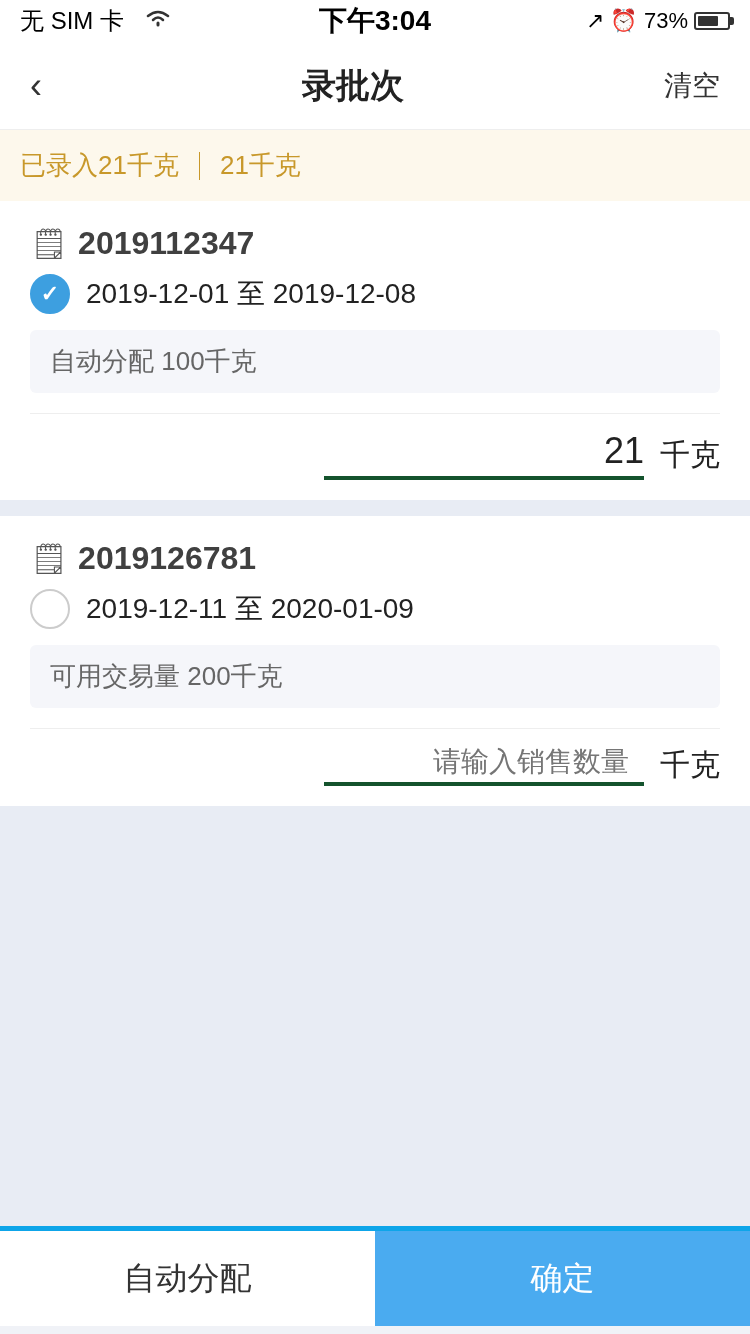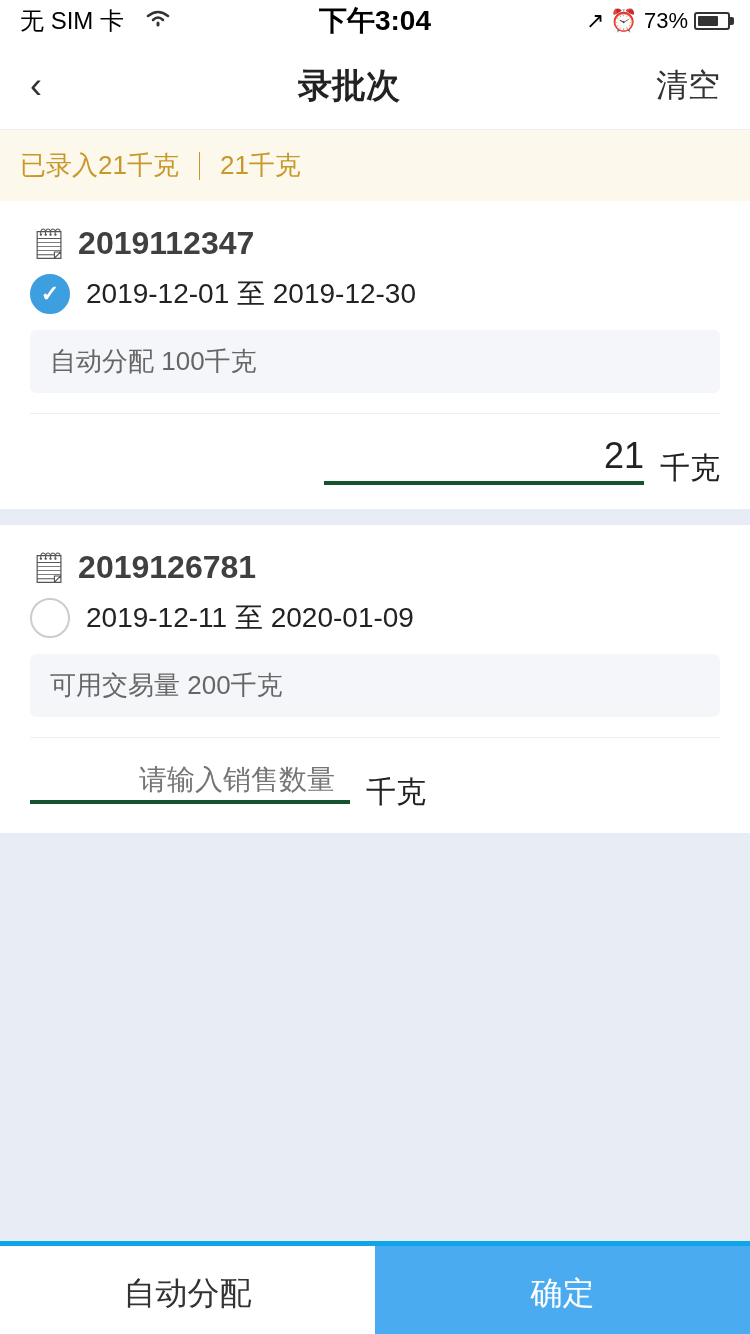--- a/index.html
+++ b/index.html
@@ -84,21 +84,21 @@
       font-size: 36px;
       color: #333;
       cursor: pointer;
     }
     .nav-title {
       font-size: 34px;
       font-weight: 600;
       color: #222;
     }
     .nav-clear {
-      font-size: 32px;
+      font-size: 28px;
       color: #333;
       cursor: pointer;
     }
 
     
     .summary-banner {
       background: #fdf8ec;
       padding: 18px 20px;
       display: flex;
       align-items: center;
@@ -182,21 +182,21 @@
       padding: 14px 20px;
       font-size: 26px;
       color: #666;
       margin-bottom: 20px;
     }
 
     
     .batch-input-row {
       display: flex;
       align-items: center;
-      justify-content: flex-start;
+      justify-content: flex-end;
       padding: 16px 0 0 0;
       border-top: 1px solid #eee;
       gap: 16px;
       padding-bottom: 20px;
     }
     .batch-input-row.filled {
       justify-content: flex-end;
     }
     .qty-value {
       font-size: 36px;
@@ -209,21 +209,20 @@
       font-size: 28px;
       color: #bbb;
       text-align: right;
       flex: 1;
       background: transparent;
     }
     .qty-unit {
       font-size: 30px;
       color: #222;
       font-weight: 400;
-      margin-top: 18px;
     }
 
     .input-underline {
       border-bottom: 4px solid #14532d;
       display: flex;
       align-items: center;
       justify-content: flex-end;
       gap: 12px;
       flex: 1;
       max-width: 320px;
@@ -312,21 +311,21 @@
   <span class="summary-total">21千克</span>
 </div>
 
 <div class="batch-card">
   <div class="batch-header">
     <span class="batch-id-icon">🗒</span>
     <span class="batch-id">2019112347</span>
   </div>
   <div class="batch-date-row">
     <div class="radio-circle checked"></div>
-    <span class="batch-date">2019-12-01 至 2019-12-30</span>
+    <span class="batch-date">2019-12-01 至 2019-12-08</span>
   </div>
   <div class="batch-available">自动分配 100千克</div>
   <div class="batch-input-row filled">
     <div class="input-underline">
       <span class="qty-value">21</span>
     </div>
     <span class="qty-unit">千克</span>
   </div>
 </div>
 

